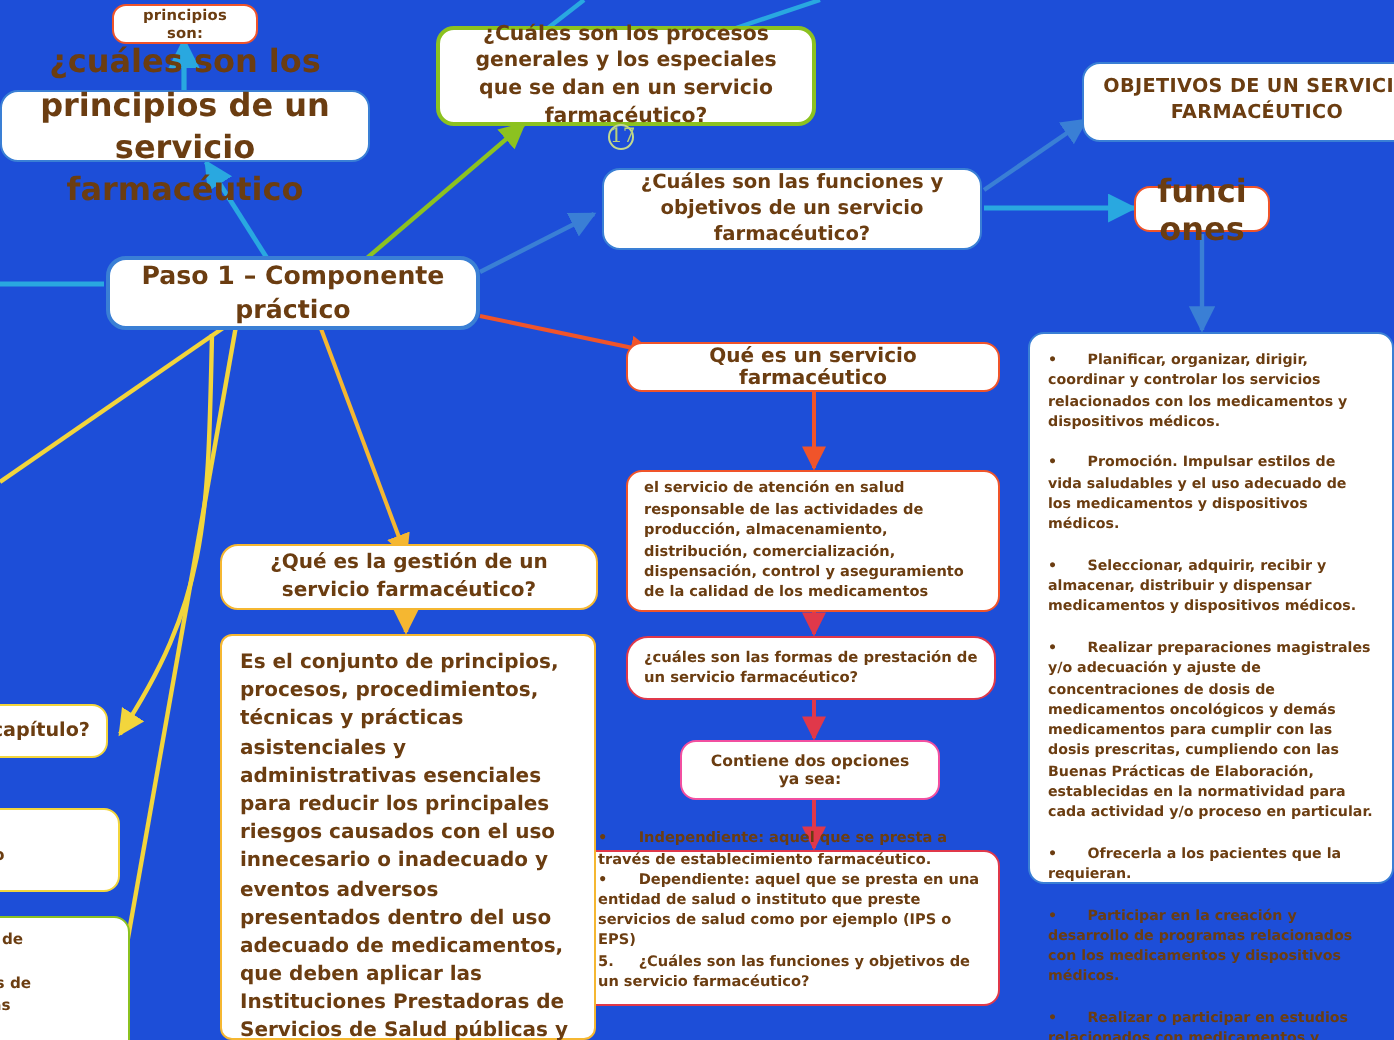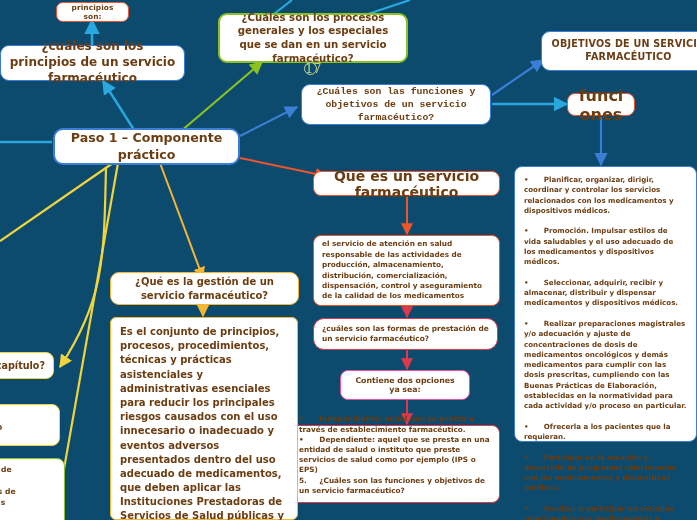--- a/index.html
+++ b/index.html
@@ -5,21 +5,21 @@
   html, body {
     margin: 0;
     padding: 0;
     background: #ffffff;
   }
   #canvas {
     position: relative;
     width: 697px;
     height: 520px;
     overflow: hidden;
-    background: #0c4a6e;
+    background: #1d4ed8;
     font-family: "DejaVu Sans", "Liberation Sans", sans-serif;
   }
   #edges {
     position: absolute;
     left: 0; top: 0;
     width: 697px;
     height: 520px;
     pointer-events: none;
   }
   .node {
@@ -41,53 +41,52 @@
   .left-txt .txt { text-align: left; }
 
   
   .n-principios-son {
     border-color: #f0542a; border-width: 1.6px; border-radius: 7px;
     font-size: 7.4px; font-weight: bold; letter-spacing: .1px;
     padding: 3px 6px;
   }
   .n-principios-pregunta {
     border-color: #3a7fd5; border-width: 1.8px; border-radius: 9px;
-    font-size: 12px; font-weight: bold; line-height: 1.33;
+    font-size: 16px; font-weight: bold; line-height: 1.33;
     padding: 5px 8px;
     justify-content: flex-end;
   }
   .n-procesos {
     border-color: #8cc220; border-width: 2px; border-radius: 9px;
     font-size: 10.2px; font-weight: bold; line-height: 1.33;
     padding: 5px 8px;
   }
   .n-objetivos {
     border-color: #3a7fd5; border-width: 1.8px; border-radius: 9px;
     font-size: 9.6px; font-weight: bold; line-height: 1.35;
     padding: 5px 8px; letter-spacing: .2px;
   }
   .n-funciones-obj {
     border-color: #3a7fd5; border-width: 1.6px; border-radius: 9px;
     font-size: 9.8px; font-weight: bold; line-height: 1.35;
     padding: 5px 8px;
-    font-family: Liberation Mono, monospace;
   }
   .n-funciones {
     border-color: #f0542a; border-width: 1.8px; border-radius: 8px;
     font-size: 16px; font-weight: bold;
     padding: 4px 8px;
   }
   .n-paso1 {
     border-color: #3a7fd5; border-width: 2px; border-radius: 10px;
     font-size: 12.6px; font-weight: bold; line-height: 1.3;
     padding: 5px 8px;
   }
   .n-queesservicio {
     border-color: #f0542a; border-width: 1.6px; border-radius: 8px;
-    font-size: 14px; font-weight: bold;
+    font-size: 10px; font-weight: bold;
     padding: 5px 8px;
   }
   .n-definicion {
     border-color: #f0542a; border-width: 1.4px; border-radius: 8px;
     font-size: 7.3px; font-weight: bold; line-height: 1.42;
     padding: 6px 8px;
   }
   .n-formas {
     border-color: #e0384a; border-width: 1.4px; border-radius: 8px;
     font-size: 7.4px; font-weight: bold; line-height: 1.4;
@@ -145,21 +144,21 @@
     font-family: "DejaVu Serif", "Liberation Serif", serif;
     z-index: 6;
   }
   .node-badge .ring {
     display: inline-block;
     border: 1px solid #c3d98e;
     border-radius: 50%;
     width: 11px; height: 11px;
     line-height: 11px;
     text-align: center;
-    font-size: 13px;
+    font-size: 10px;
   }
 </style>
 </head>
 <body>
 
 <div id="canvas">
 
   <svg id="edges" viewBox="0 0 697 520">
     <defs>
       <marker id="ah-blue" markerWidth="7" markerHeight="7" refX="5.4" refY="3" orient="auto">

